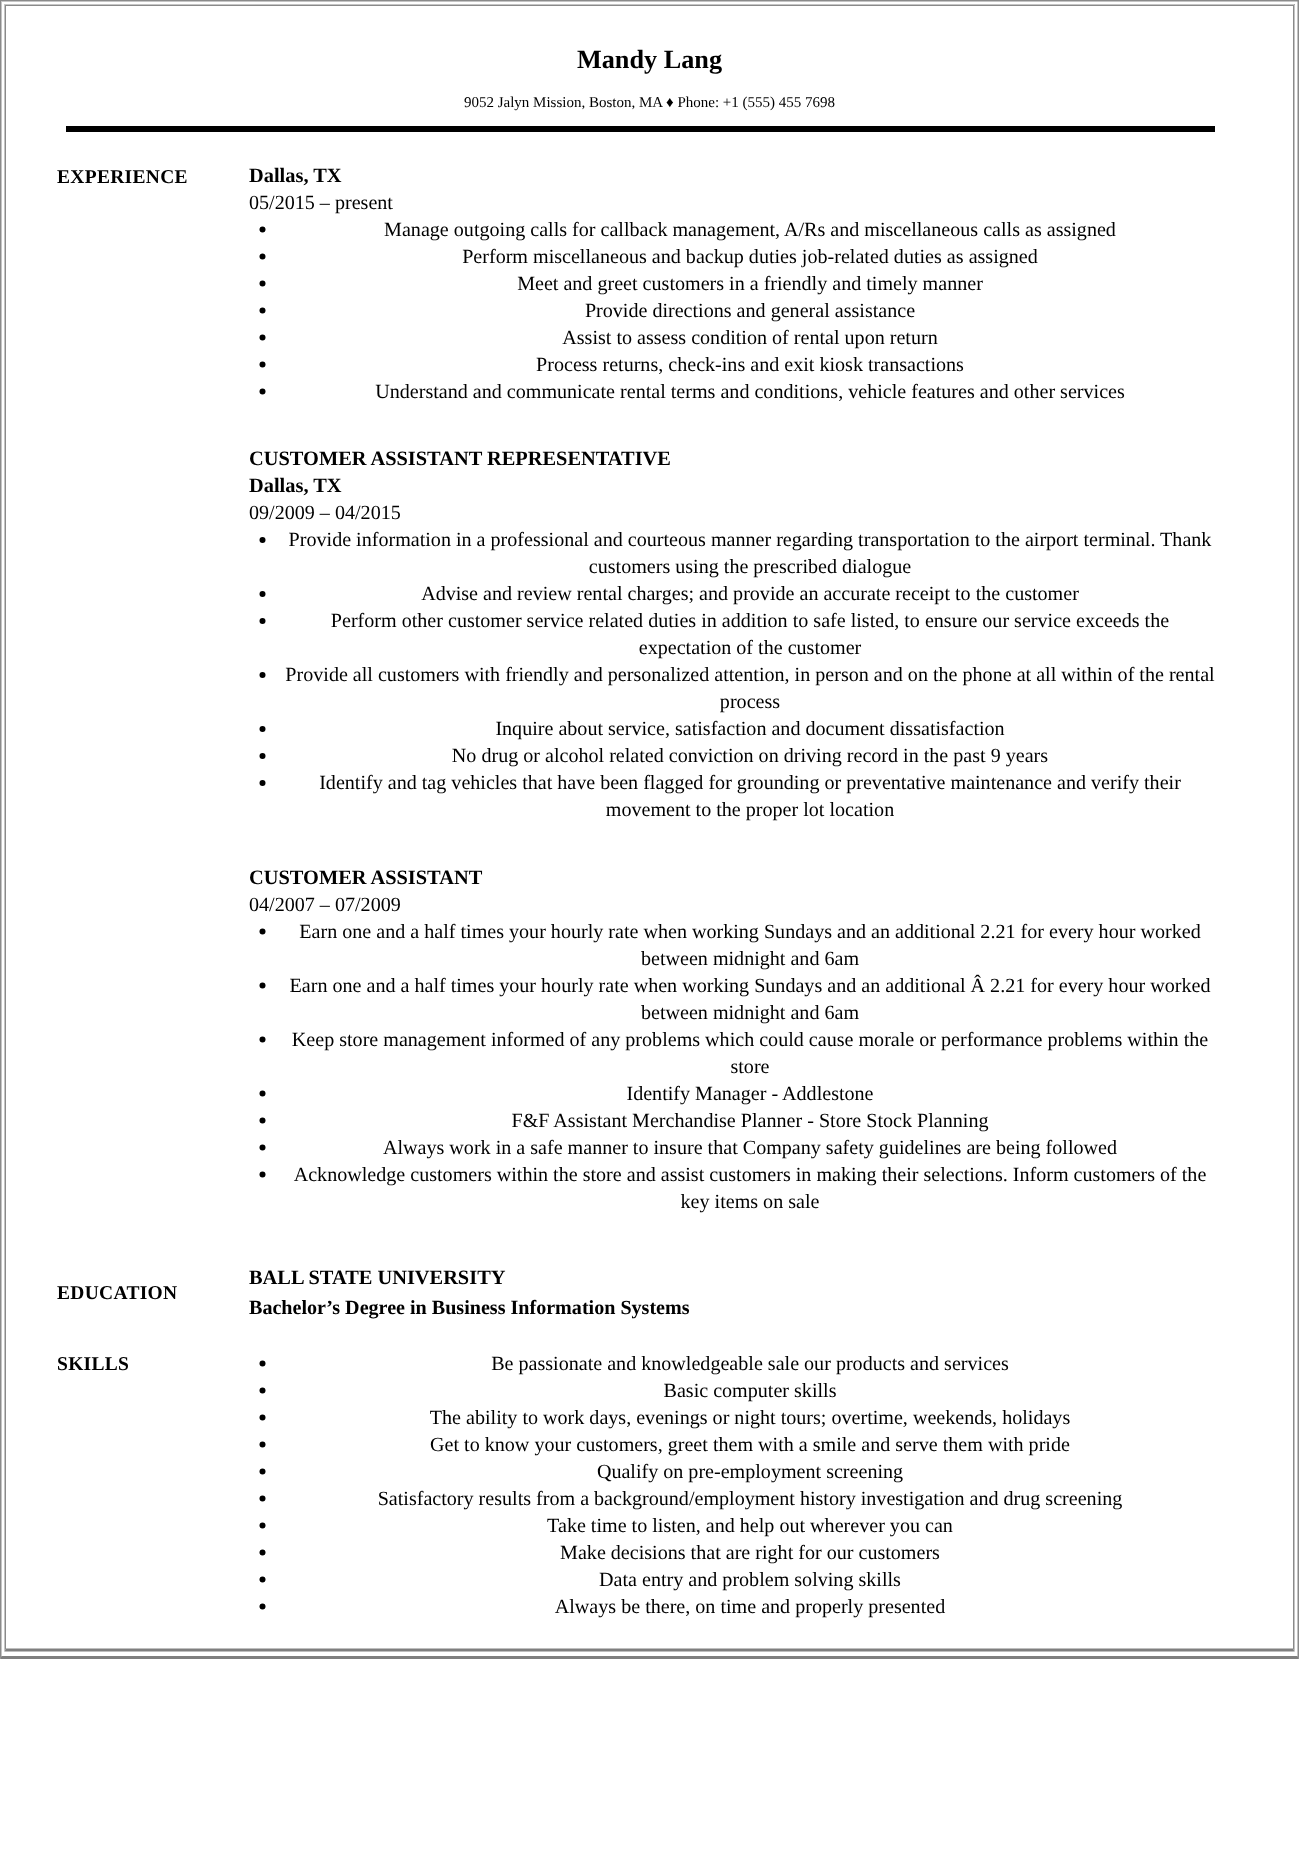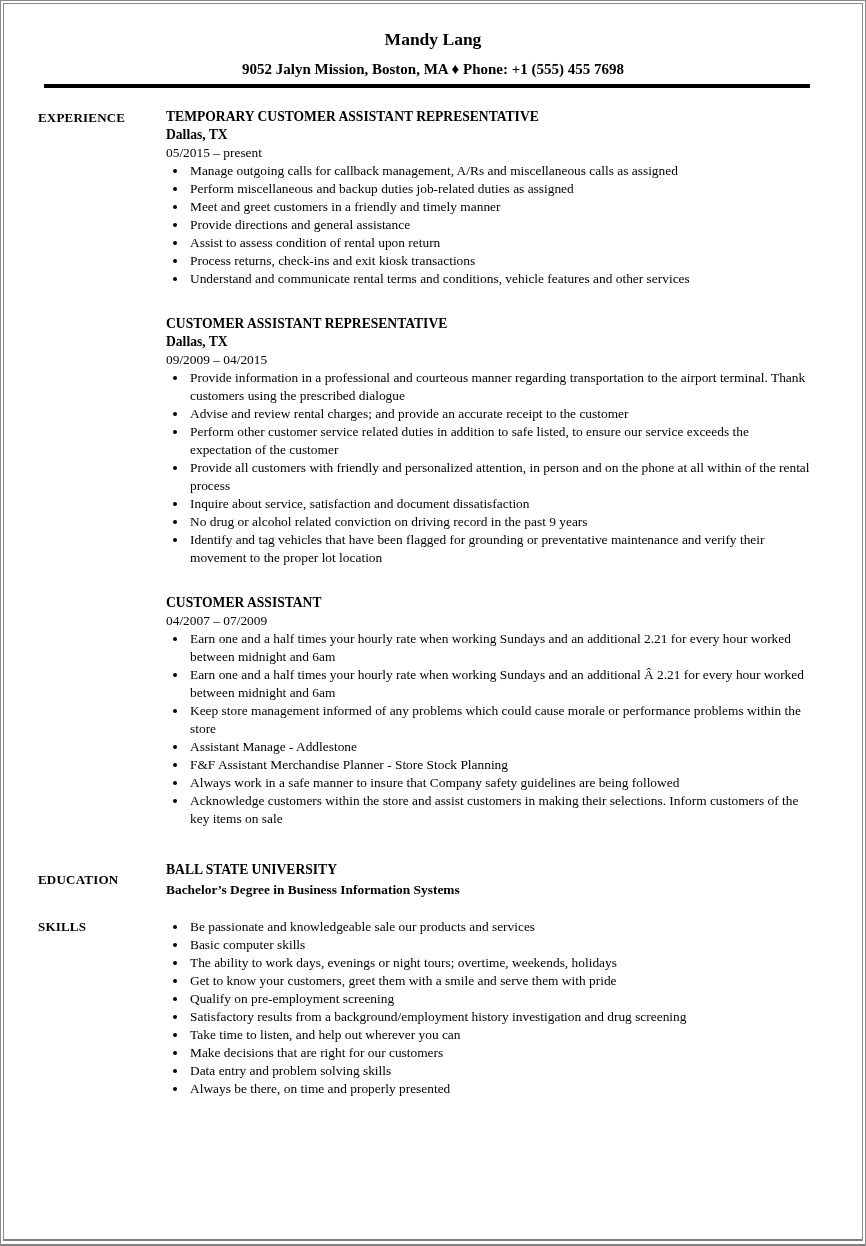--- a/index.html
+++ b/index.html
@@ -1,37 +1,37 @@
 <!DOCTYPE html>
 <html><head>
 <meta charset="utf-8">
 <style>
   html, body { margin: 0; padding: 0; background: #ffffff; }
   .page {
     position: relative;
     width: 866px;
-    height: 1246px;
+    height: 1106px;
     box-sizing: border-box;
     background: #ffffff;
     border: 4px double #8a8a8a;
     border-bottom: 7px double #7f7f7f;
     overflow: hidden;
     font-family: "Liberation Serif", "DejaVu Serif", serif;
     color: #000000;
   }
   .header { text-align: center; padding-top: 24px; }
   .name {
     font-size: 17.5px;
     font-weight: bold;
     line-height: 22px;
   }
   .contact {
     margin-top: 11px;
-    font-size: 15px;
-    font-weight: bold;
+    font-size: 10px;
+    font-weight: normal;
     line-height: 16px;
   }
   .rule {
     height: 4px;
     background: #000000;
     margin: 7px 52px 0 40px;
   }
   .section {
     display: flex;
     align-items: flex-start;
@@ -61,20 +61,21 @@
     line-height: 18px;
   }
   .job-dates {
     font-size: 13.4px;
     line-height: 17px;
   }
   ul.bullets {
     margin: 1px 0 0 0;
     padding-left: 22px;
     list-style: disc outside;
+    text-align: center;
   }
   ul.bullets li {
     font-size: 13.4px;
     line-height: 18px;
     padding-left: 2px;
   }
   .edu-school {
     font-size: 13.6px;
     font-weight: bold;
     line-height: 19px;
@@ -98,21 +99,20 @@
     <div class="contact">9052 Jalyn Mission, Boston, MA ♦ Phone: +1 (555) 455 7698</div>
   </div>
 
   <div class="rule"></div>
 
   <div class="section experience">
     <div class="section-label">EXPERIENCE</div>
     <div class="section-content">
 
       <div class="job">
-        <div class="job-title">TEMPORARY CUSTOMER ASSISTANT REPRESENTATIVE</div>
         <div class="job-location">Dallas, TX</div>
         <div class="job-dates">05/2015 – present</div>
         <ul class="bullets">
           <li>Manage outgoing calls for callback management, A/Rs and miscellaneous calls as assigned</li>
           <li>Perform miscellaneous and backup duties job-related duties as assigned</li>
           <li>Meet and greet customers in a friendly and timely manner</li>
           <li>Provide directions and general assistance</li>
           <li>Assist to assess condition of rental upon return</li>
           <li>Process returns, check-ins and exit kiosk transactions</li>
           <li>Understand and communicate rental terms and conditions, vehicle features and other services</li>
@@ -134,21 +134,21 @@
         </ul>
       </div>
 
       <div class="job">
         <div class="job-title">CUSTOMER ASSISTANT</div>
         <div class="job-dates">04/2007 – 07/2009</div>
         <ul class="bullets">
           <li>Earn one and a half times your hourly rate when working Sundays and an additional 2.21 for every hour worked between midnight and 6am</li>
           <li>Earn one and a half times your hourly rate when working Sundays and an additional Â 2.21 for every hour worked between midnight and 6am</li>
           <li>Keep store management informed of any problems which could cause morale or performance problems within the store</li>
-          <li>Assistant Manage - Addlestone</li>
+          <li>Identify Manager - Addlestone</li>
           <li>F&amp;F Assistant Merchandise Planner - Store Stock Planning</li>
           <li>Always work in a safe manner to insure that Company safety guidelines are being followed</li>
           <li>Acknowledge customers within the store and assist customers in making their selections. Inform customers of the key items on sale</li>
         </ul>
       </div>
 
     </div>
   </div>
 
   <div class="section education">

